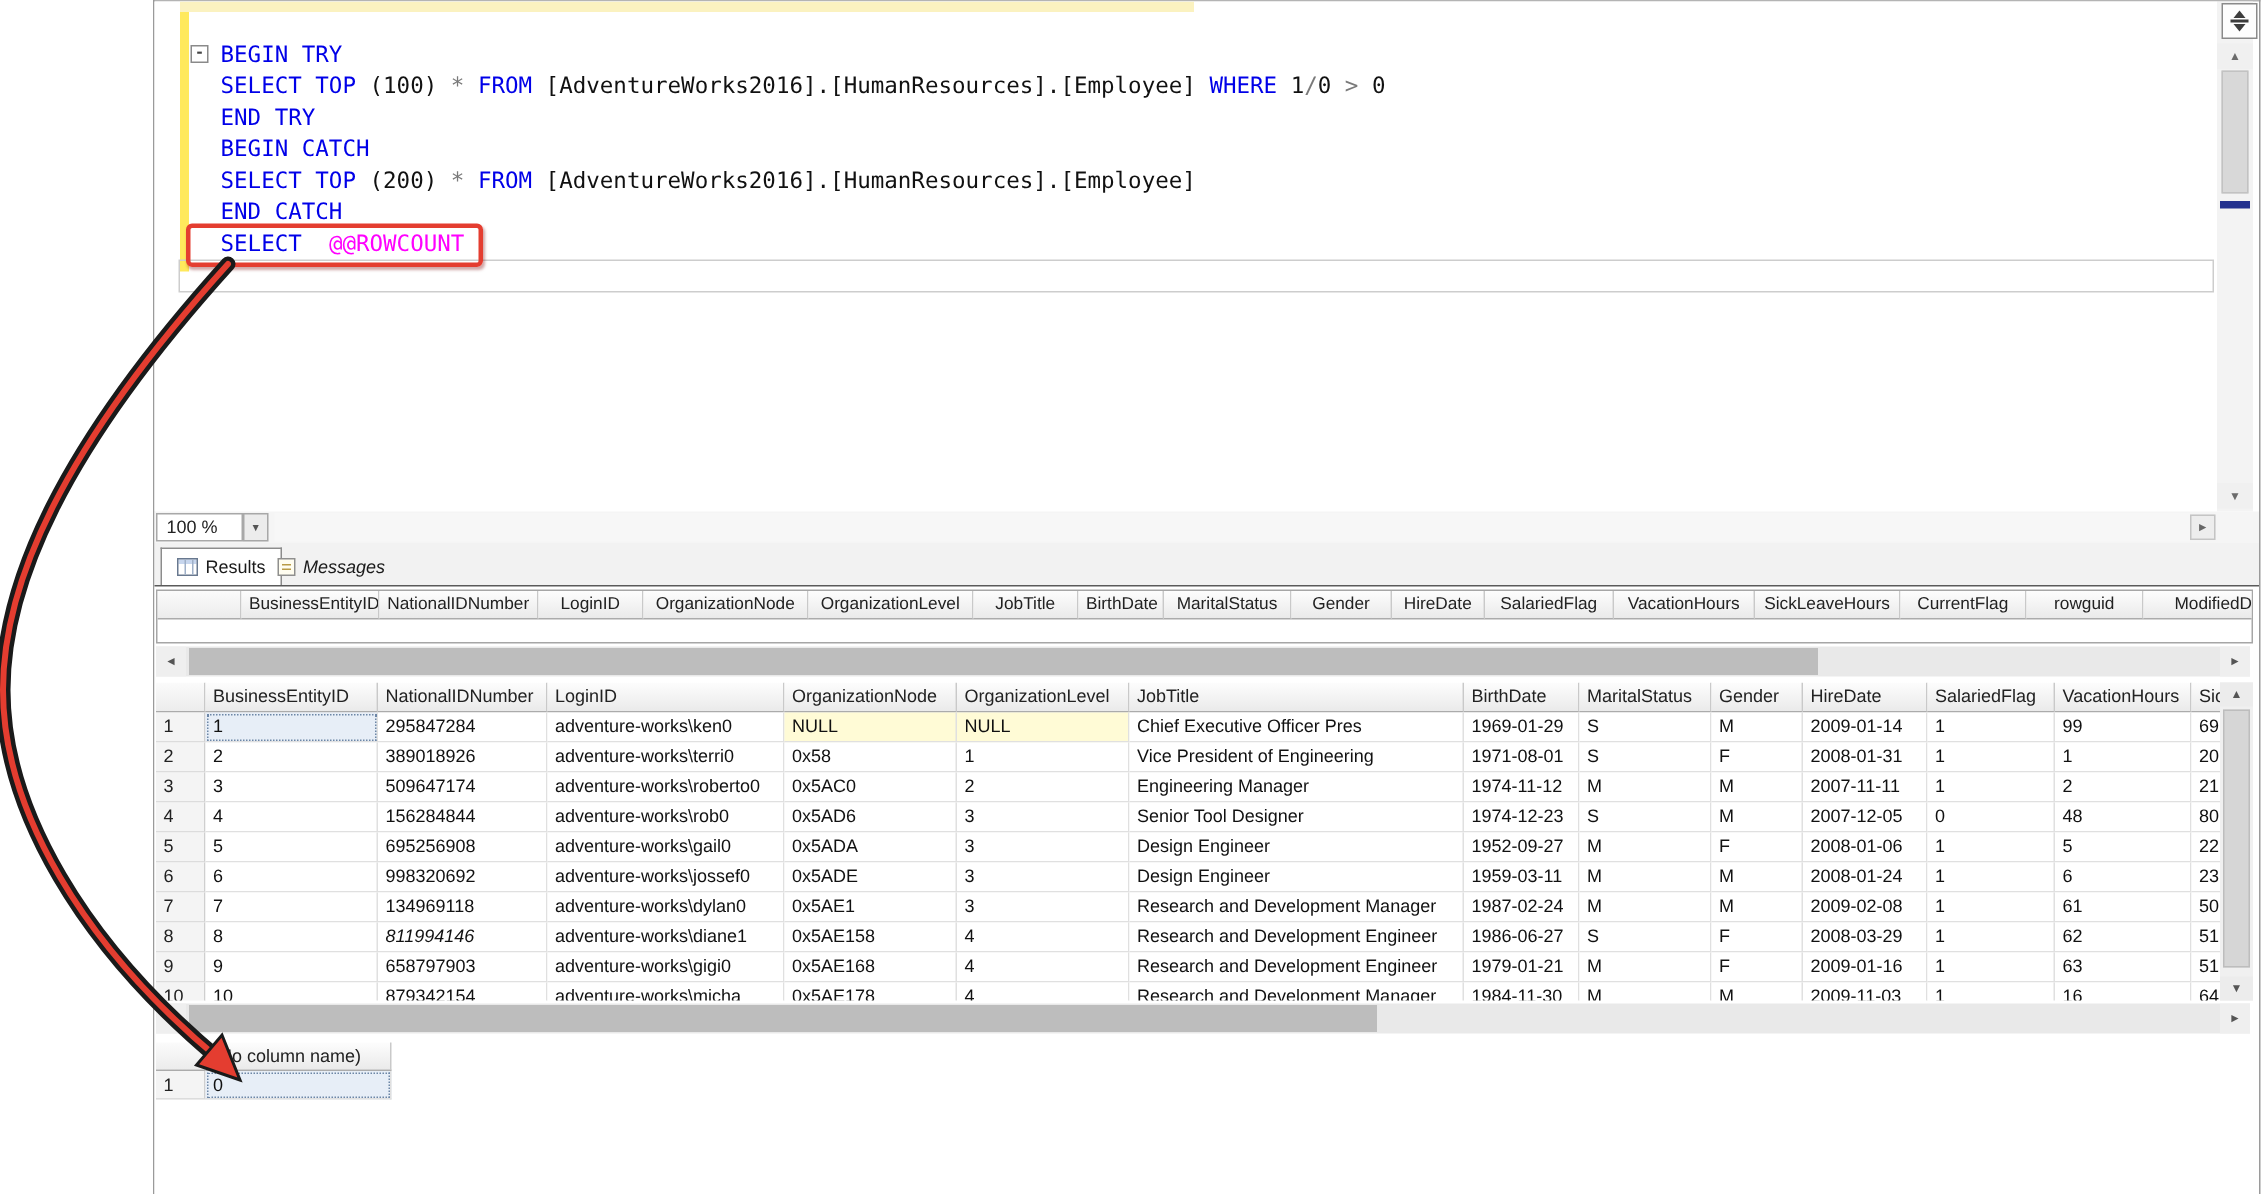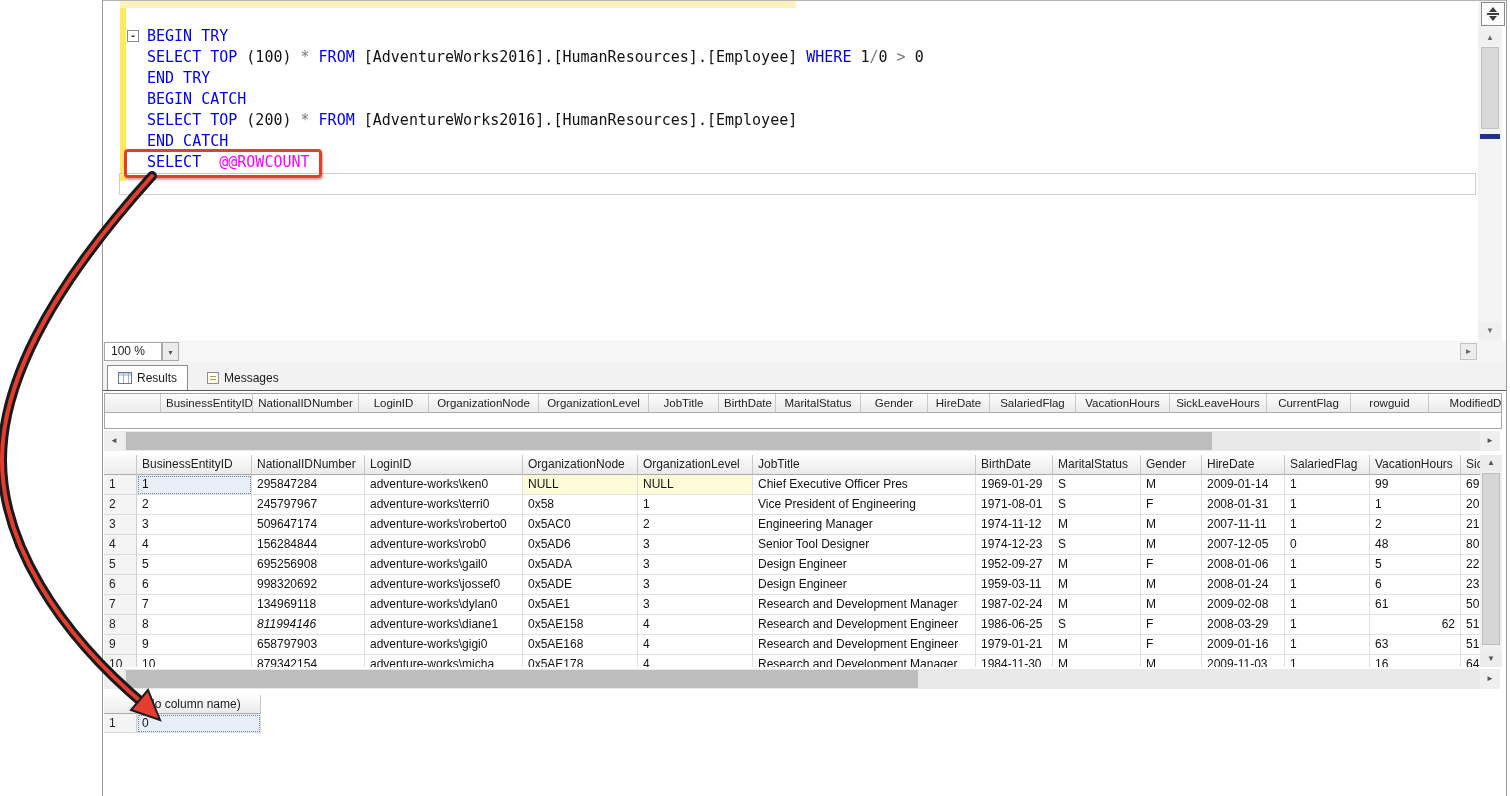--- a/index.html
+++ b/index.html
@@ -135,21 +135,21 @@
     <div id="zoomBtn">▼</div>
     <div id="edHTrack"></div>
     <div id="edHBtn">►</div>
   </div>
 
   <div class="abs" id="tabbar">
     <div class="tab active" style="left:4px;">
       <span class="grid-ic"></span>
       <span>Results</span>
     </div>
-    <div class="tab" style="left:94px;">
+    <div class="tab" style="left:72px;font-style:italic;">
       <span class="msg-ic"></span>
       <span>Messages</span>
     </div>
   </div>
 
   <div class="abs" id="results">
 
     <div id="grid-empty">
         <div class="g-row">
           <div class="g-cell g-head g-corner" style="width: 56px;"></div>
@@ -207,21 +207,21 @@
           <div class="g-cell" style="width: 88px;">S</div>
           <div class="g-cell" style="width: 61px;">M</div>
           <div class="g-cell" style="width: 83px;">2009-01-14</div>
           <div class="g-cell" style="width: 85px;">1</div>
           <div class="g-cell" style="width: 91px;">99</div>
           <div class="g-cell" style="width: 140px;">69</div>
         </div>
         <div class="g-row">
           <div class="g-cell g-rownum" style="width: 33px;">2</div>
           <div class="g-cell" style="width: 115px;">2</div>
-          <div class="g-cell" style="width: 113px;">245797967</div>
+          <div class="g-cell" style="width: 113px;">389018926</div>
           <div class="g-cell" style="width: 158px;">adventure-works\terri0</div>
           <div class="g-cell" style="width: 115px;">0x58</div>
           <div class="g-cell" style="width: 115px;">1</div>
           <div class="g-cell" style="width: 223px;">Vice President of Engineering</div>
           <div class="g-cell" style="width: 77px;">1971-08-01</div>
           <div class="g-cell" style="width: 88px;">S</div>
           <div class="g-cell" style="width: 61px;">F</div>
           <div class="g-cell" style="width: 83px;">2008-01-31</div>
           <div class="g-cell" style="width: 85px;">1</div>
           <div class="g-cell" style="width: 91px;">1</div>
@@ -308,26 +308,26 @@
           <div class="g-cell" style="width: 140px;">50</div>
         </div>
         <div class="g-row">
           <div class="g-cell g-rownum" style="width: 33px;">8</div>
           <div class="g-cell" style="width: 115px;">8</div>
           <div class="g-cell" style="width: 113px; font-style: italic;">811994146</div>
           <div class="g-cell" style="width: 158px;">adventure-works\diane1</div>
           <div class="g-cell" style="width: 115px;">0x5AE158</div>
           <div class="g-cell" style="width: 115px;">4</div>
           <div class="g-cell" style="width: 223px;">Research and Development Engineer</div>
-          <div class="g-cell" style="width: 77px;">1986-06-25</div>
+          <div class="g-cell" style="width: 77px;">1986-06-27</div>
           <div class="g-cell" style="width: 88px;">S</div>
           <div class="g-cell" style="width: 61px;">F</div>
           <div class="g-cell" style="width: 83px;">2008-03-29</div>
           <div class="g-cell" style="width: 85px;">1</div>
-          <div class="g-cell" style="width: 91px; text-align: right;">62</div>
+          <div class="g-cell" style="width: 91px;">62</div>
           <div class="g-cell" style="width: 140px;">51</div>
         </div>
         <div class="g-row">
           <div class="g-cell g-rownum" style="width: 33px;">9</div>
           <div class="g-cell" style="width: 115px;">9</div>
           <div class="g-cell" style="width: 113px;">658797903</div>
           <div class="g-cell" style="width: 158px;">adventure-works\gigi0</div>
           <div class="g-cell" style="width: 115px;">0x5AE168</div>
           <div class="g-cell" style="width: 115px;">4</div>
           <div class="g-cell" style="width: 223px;">Research and Development Engineer</div>

